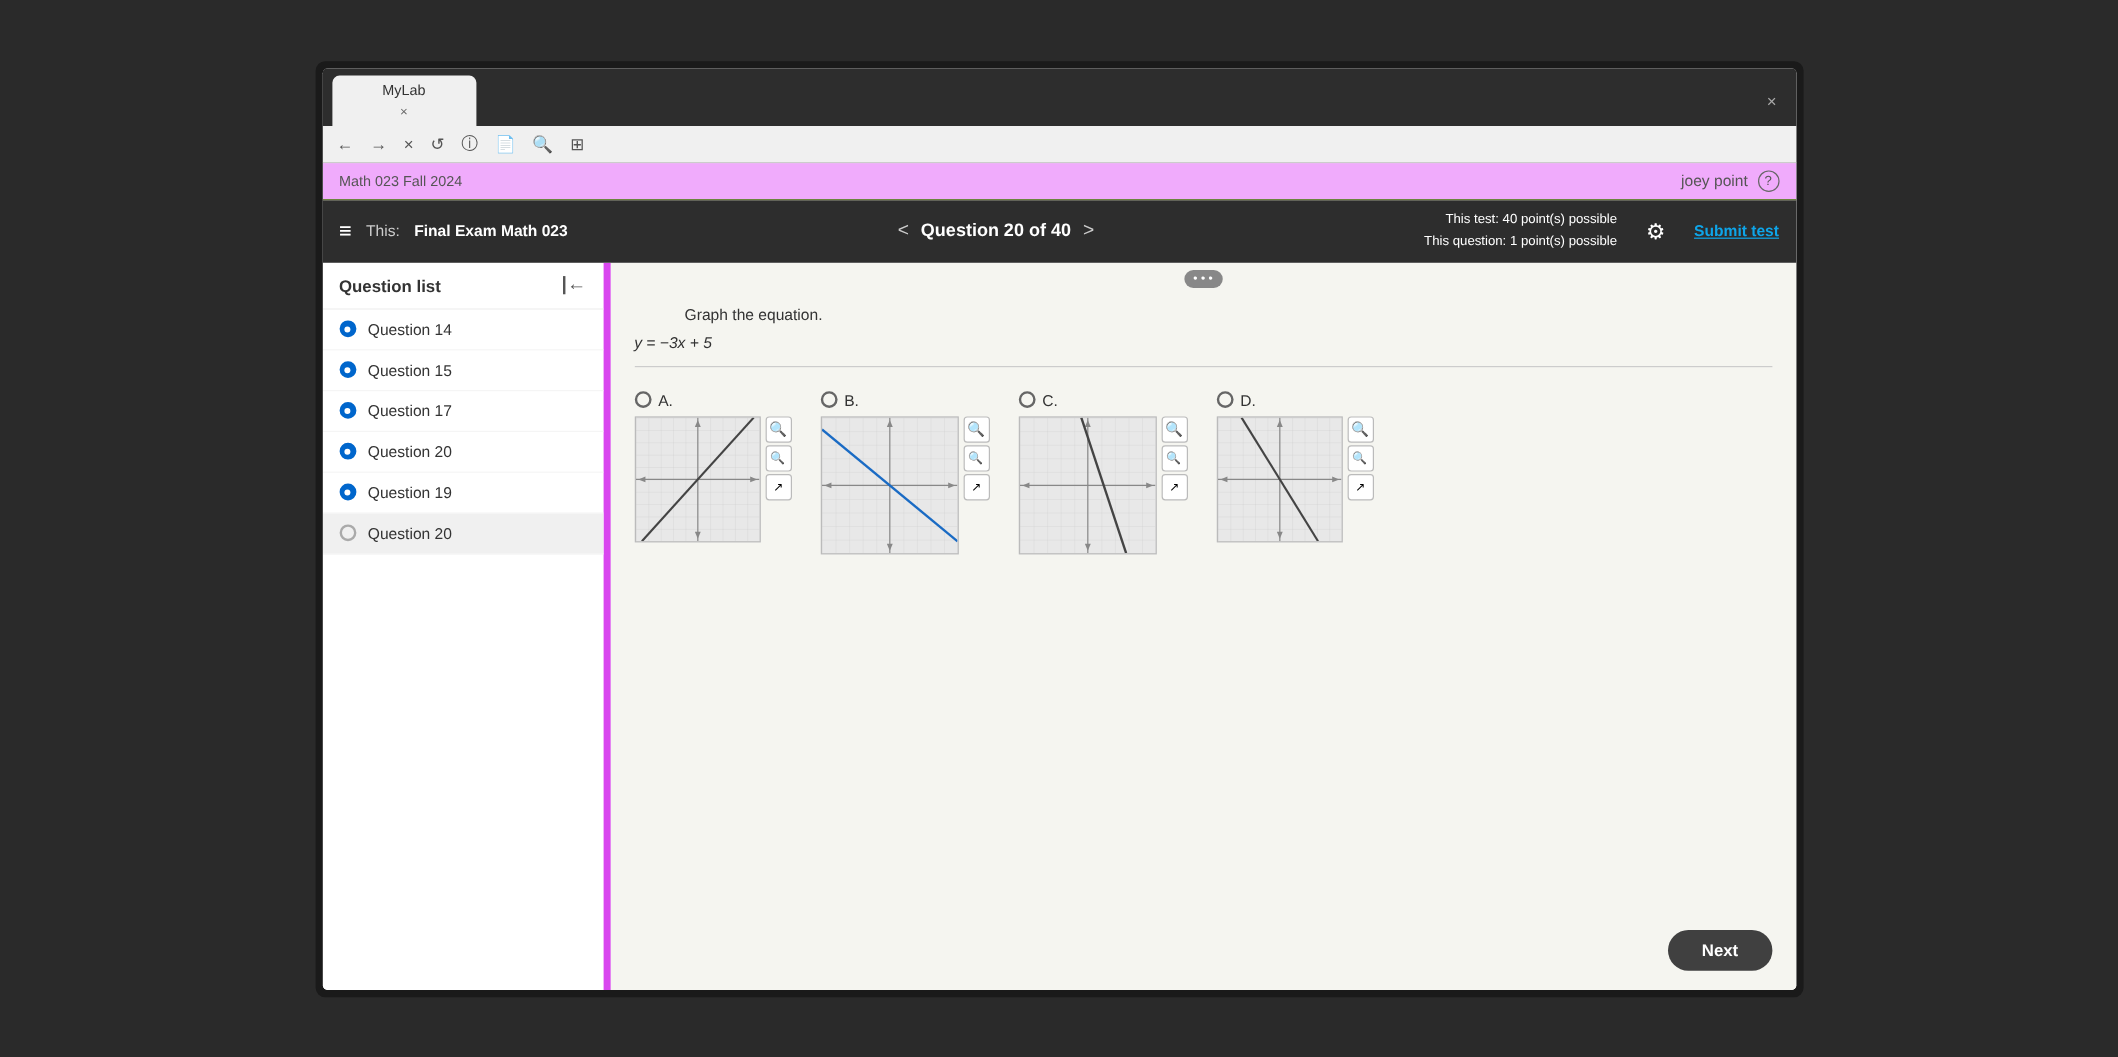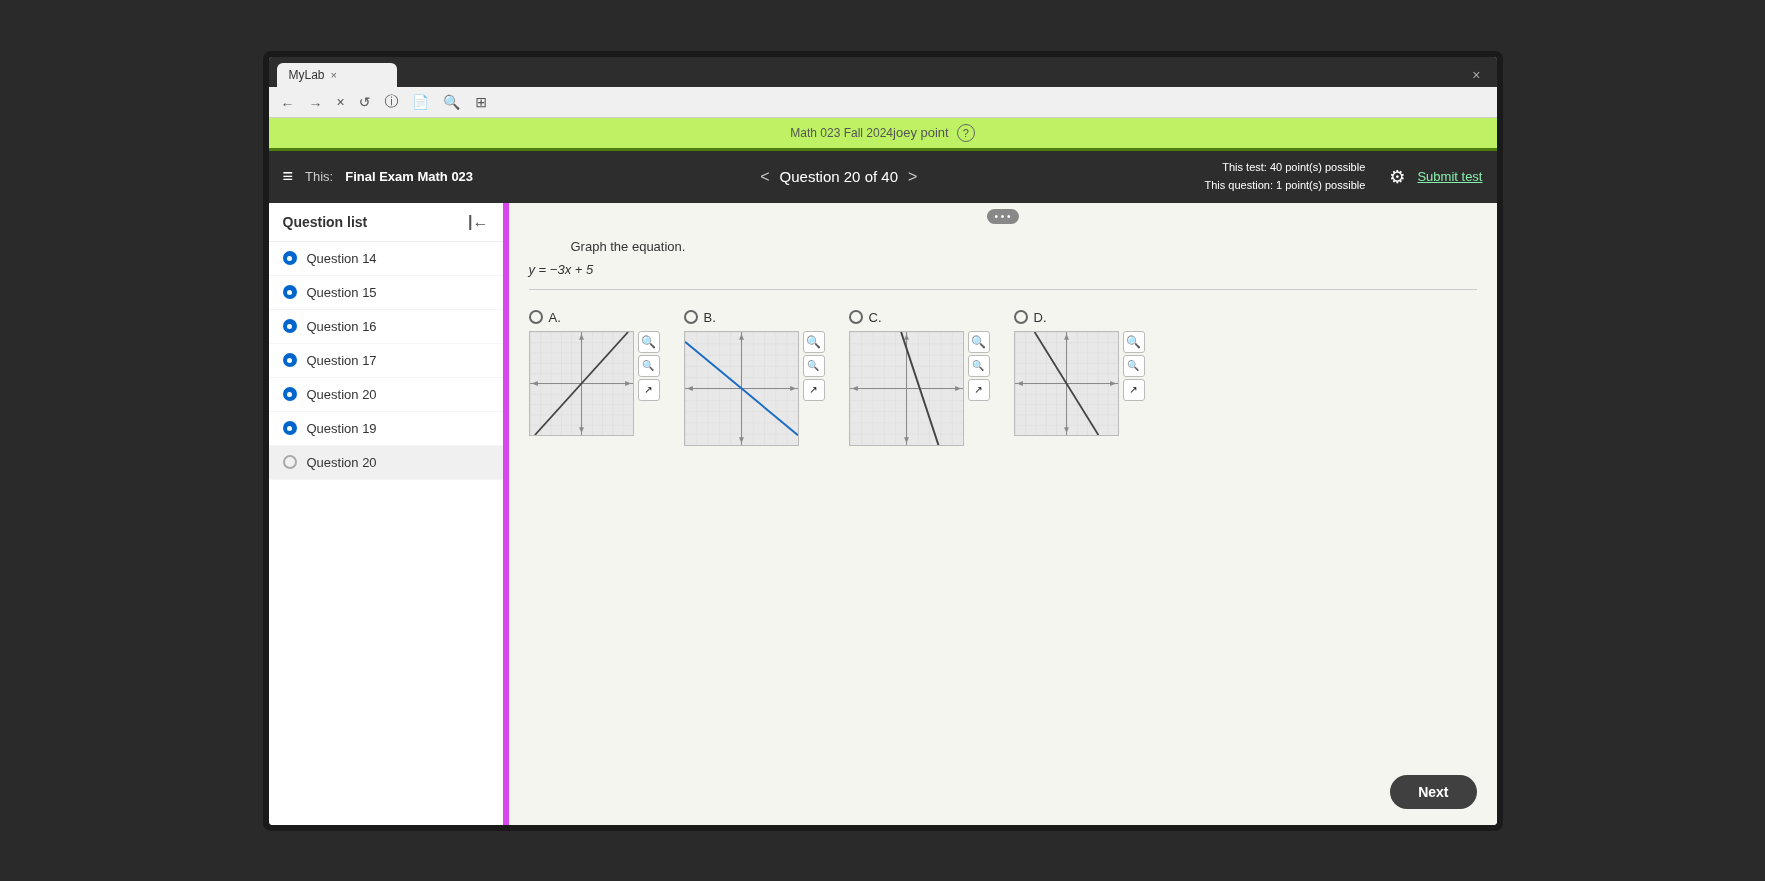--- a/index.html
+++ b/index.html
@@ -52,20 +52,21 @@
     .tab {
       background: #f0f0f0;
       border-radius: 6px 6px 0 0;
       padding: 5px 12px;
       font-size: 12px;
       color: #333;
       display: flex;
       align-items: center;
       gap: 6px;
       min-width: 120px;
+      flex-direction: column;
     }
 
     .tab-close {
       font-size: 11px;
       color: #666;
       cursor: pointer;
     }
 
     .browser-close-btn {
       margin-left: auto;
@@ -87,28 +88,28 @@
     .nav-btn {
       background: none;
       border: none;
       cursor: pointer;
       font-size: 14px;
       color: #555;
       padding: 2px 4px;
     }
 
     .site-header {
-      background: #bef264;
+      background: #f0abfc;
       padding: 6px 14px;
-      border-bottom: 3px solid #4d7c0f;
+      border-bottom: 1px solid #4d7c0f;
       font-size: 12px;
       color: #555;
       display: flex;
       align-items: center;
-      justify-content: center;
+      justify-content: space-between;
     }
 
     .user-section {
       display: flex;
       align-items: center;
       gap: 8px;
       font-size: 13px;
     }
 
     
@@ -136,43 +137,44 @@
     }
 
     .nav-arrow {
       cursor: pointer;
       font-size: 16px;
       color: #ccc;
     }
 
     .question-counter {
       font-size: 15px;
-      font-weight: 400;
+      font-weight: 700;
     }
 
     .test-info {
       font-size: 11px;
       text-align: right;
       line-height: 1.6;
     }
 
     .settings-icon {
       font-size: 18px;
       cursor: pointer;
       margin-left: 12px;
     }
 
     .submit-btn {
       background: none;
       border: none;
-      color: #86efac;
+      color: #0ea5e9;
       font-size: 13px;
       cursor: pointer;
-      margin-left: 0;
+      margin-left: 12px;
       text-decoration: underline;
+      font-weight: bold;
     }
 
     
     .main-content {
       display: flex;
       flex: 1;
       overflow: hidden;
     }
 
     
@@ -432,24 +434,20 @@
           <span class="sidebar-collapse">|←</span>
         </div>
         <ul class="sidebar-list">
           <li class="sidebar-item">
             <div class="radio-circle filled"></div>
             <span>Question 14</span>
           </li>
           <li class="sidebar-item">
             <div class="radio-circle filled"></div>
             <span>Question 15</span>
-          </li>
-          <li class="sidebar-item">
-            <div class="radio-circle filled"></div>
-            <span>Question 16</span>
           </li>
           <li class="sidebar-item">
             <div class="radio-circle filled"></div>
             <span>Question 17</span>
           </li>
           <li class="sidebar-item">
             <div class="radio-circle filled"></div>
             <span>Question 20</span>
           </li>
           <li class="sidebar-item">

